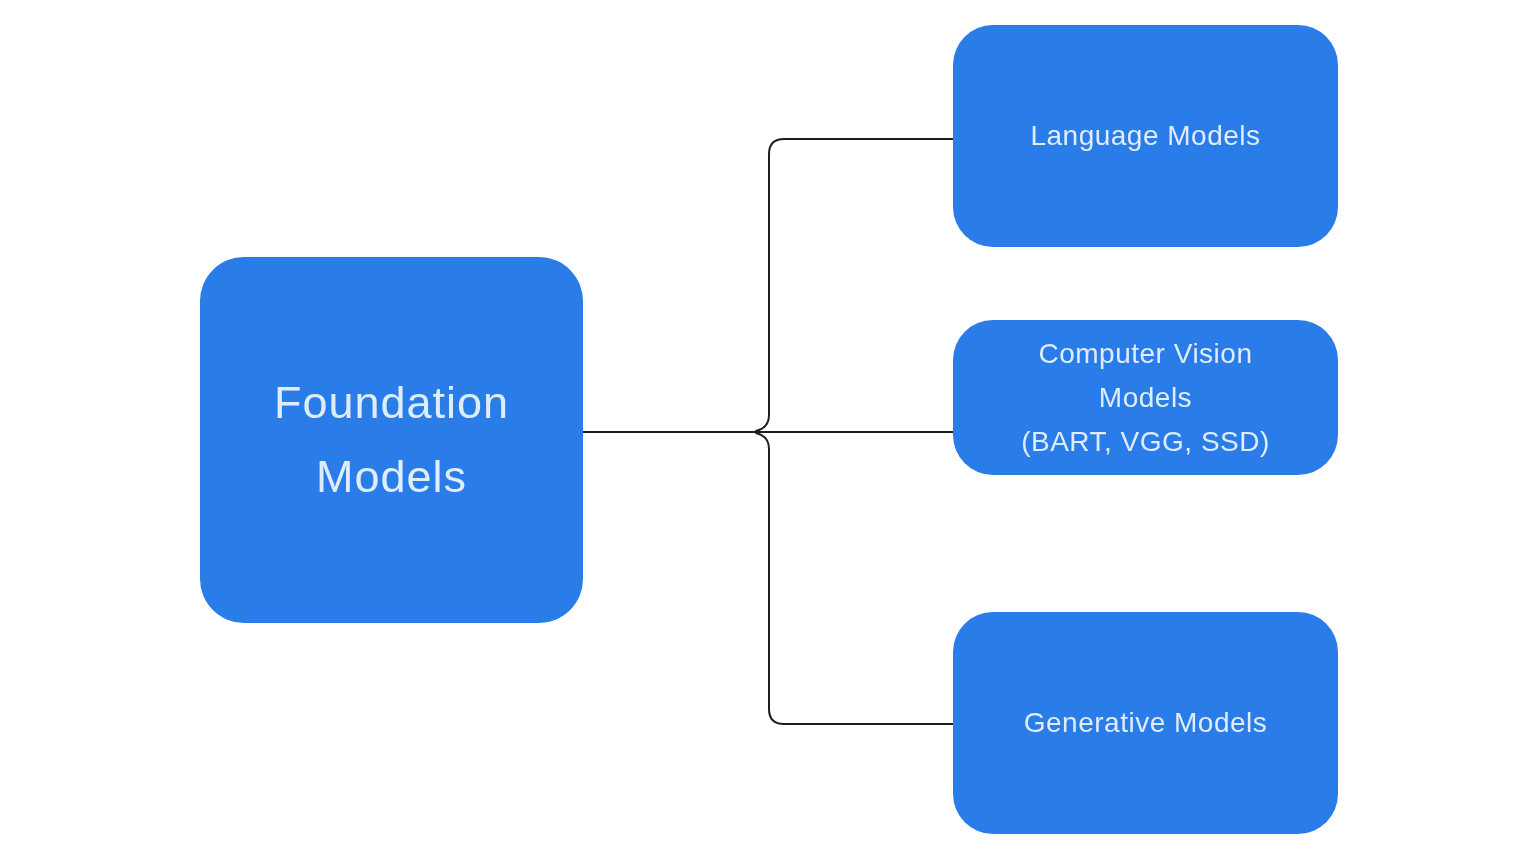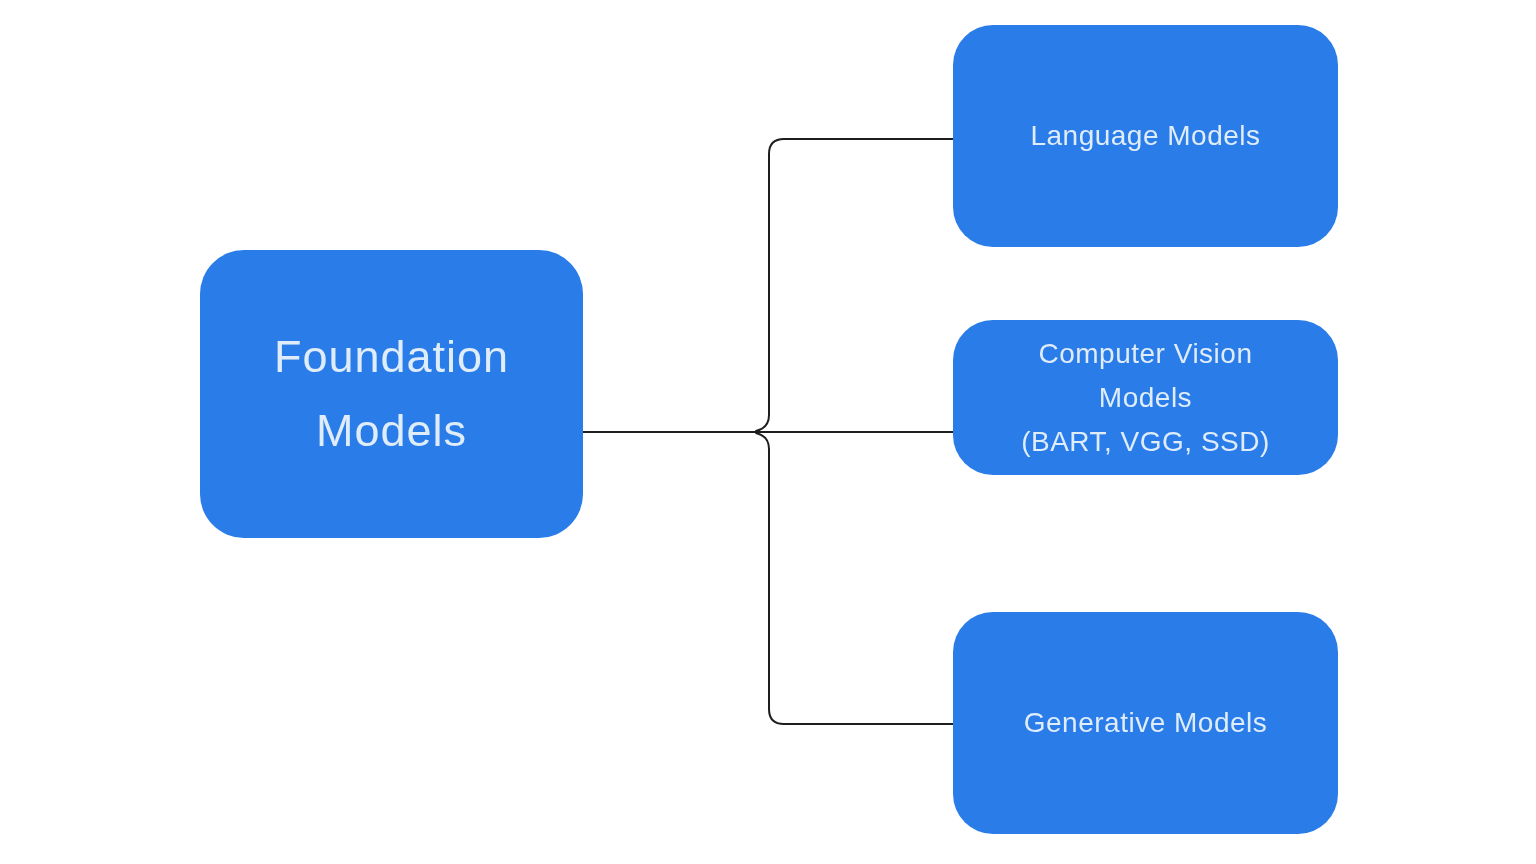--- a/index.html
+++ b/index.html
@@ -33,23 +33,23 @@
     color: var(--node-text, #dfecfa);
     display: flex;
     flex-direction: column;
     align-items: center;
     justify-content: center;
     text-align: center;
     box-sizing: border-box;
   }
   .node.root {
     left: 200px;
-    top: 250px;
+    top: 257px;
     width: 383px;
-    height: 288px;
+    height: 366px;
     border-radius: 44px;
     font-size: 45px;
     line-height: 74px;
     letter-spacing: 1px;
   }
   .node.child {
     left: 953px;
     width: 385px;
     height: 222px;
     border-radius: 40px;

